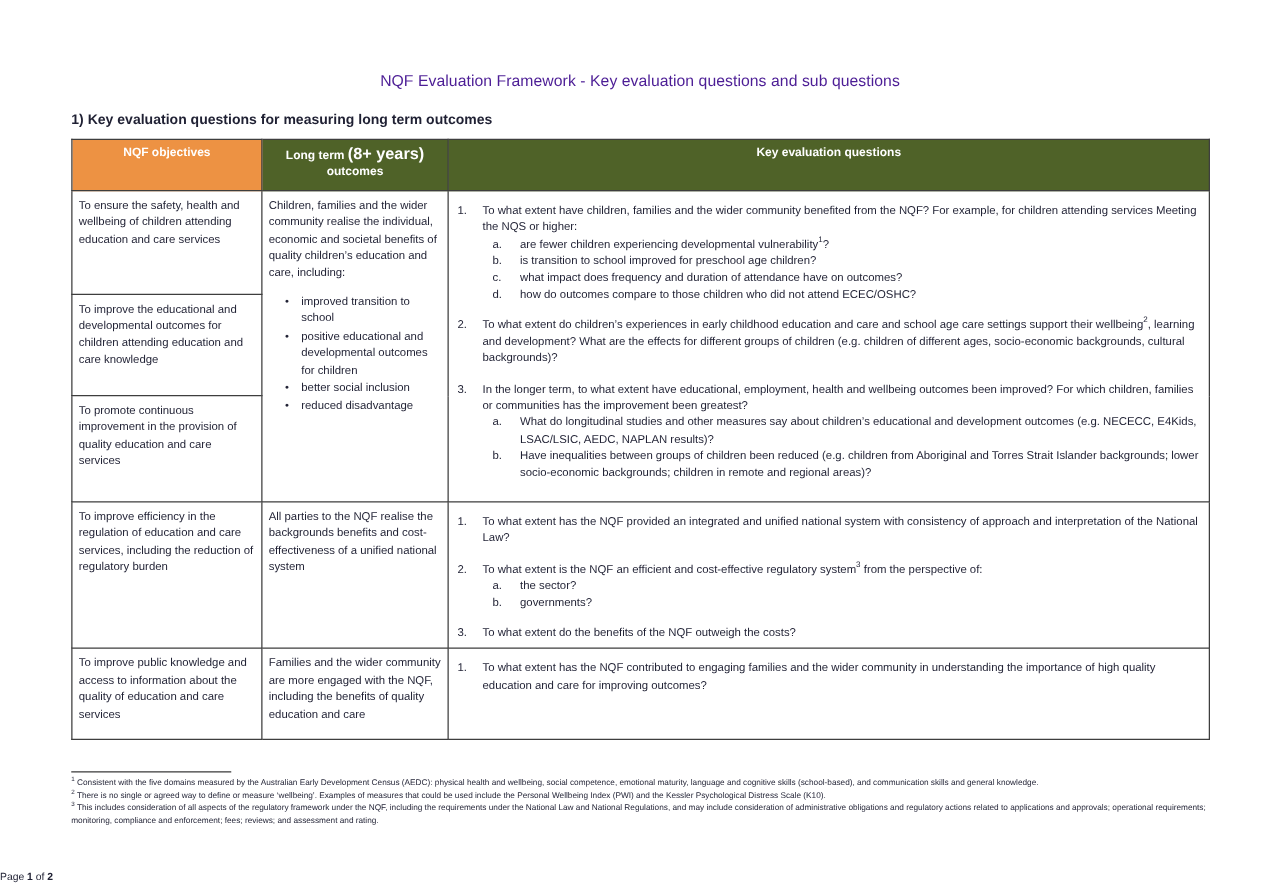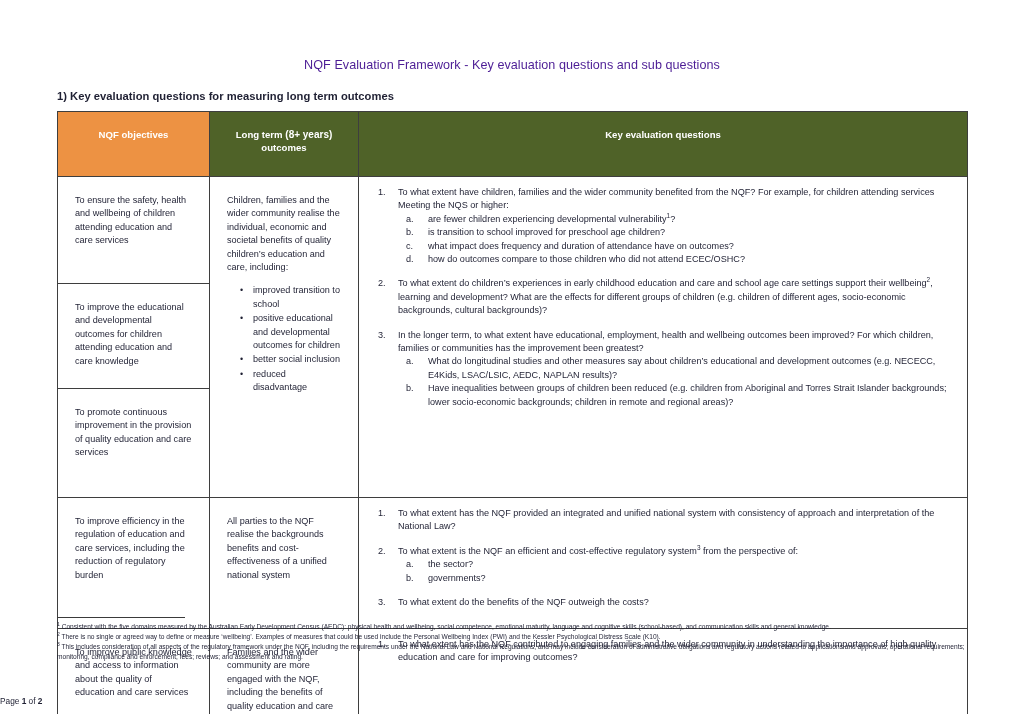--- a/index.html
+++ b/index.html
@@ -47,39 +47,39 @@
     position: absolute;
     left: 57px;
     top: 111px;
     width: 910px;
     border-collapse: collapse;
     table-layout: fixed;
   }
   .tbl td, .tbl th {
     border: 1px solid #3e3e3e;
     vertical-align: top;
-    padding: 17px;
+    padding: 5px;
   }
   .col-a { width: 152px; }
   .col-b { width: 149px; }
   .col-c { width: 609px; }
 
   .hdr {
     height: 30px;
     text-align: center;
     vertical-align: middle;
     color: #ffffff;
     font-weight: bold;
     font-size: 9.6px;
     line-height: 12.5px;
     padding: 3px 4px;
   }
   .hdr-orange { background: #ED9243; }
   .hdr-green  { background: #4F6228; }
-  .hdr-small { font-size: 10px; font-weight: bold; }
+  .hdr-small { font-size: 13px; font-weight: bold; }
 
   .cell {
     padding: 7px 8px 8px 8px;
     font-size: 9.1px;
     line-height: 13.4px;
     color: #1f2033;
   }
   .cell p { margin: 0; }
 
   .bul {

